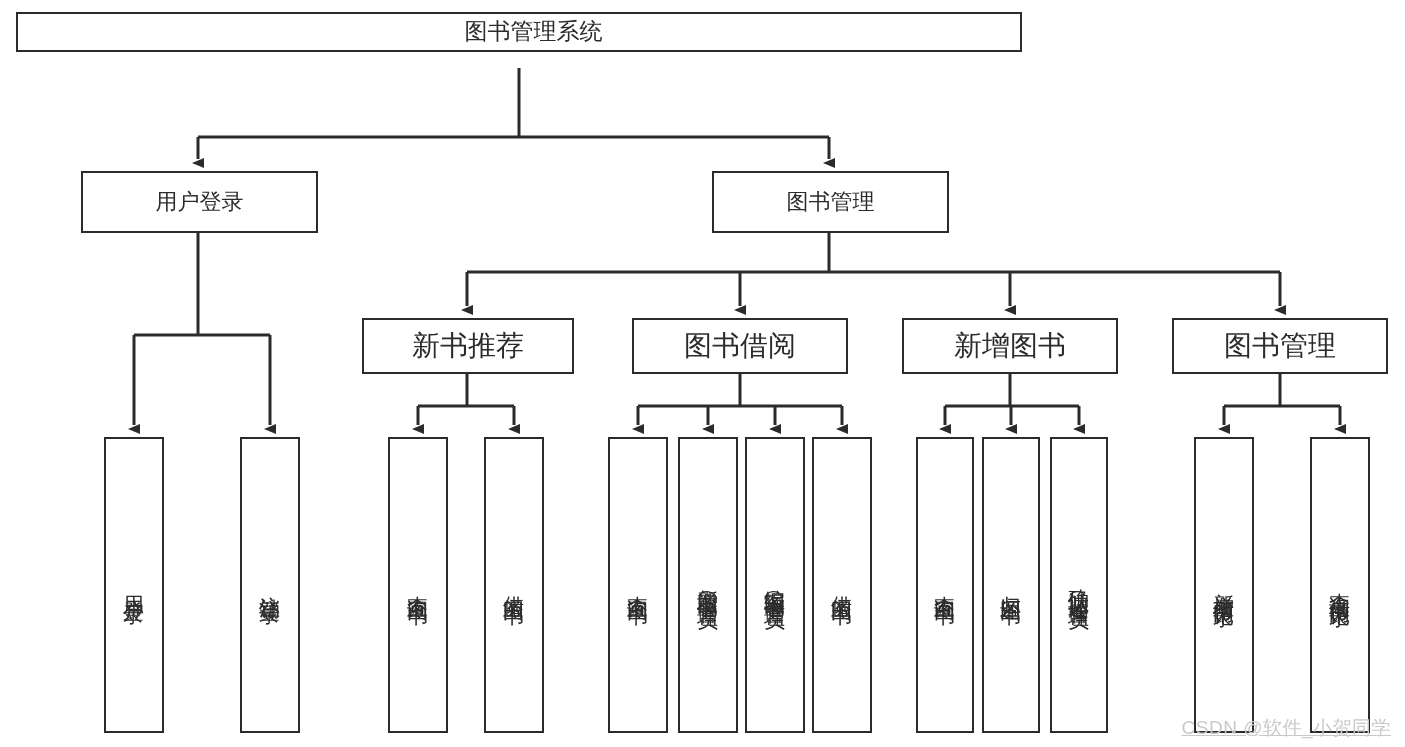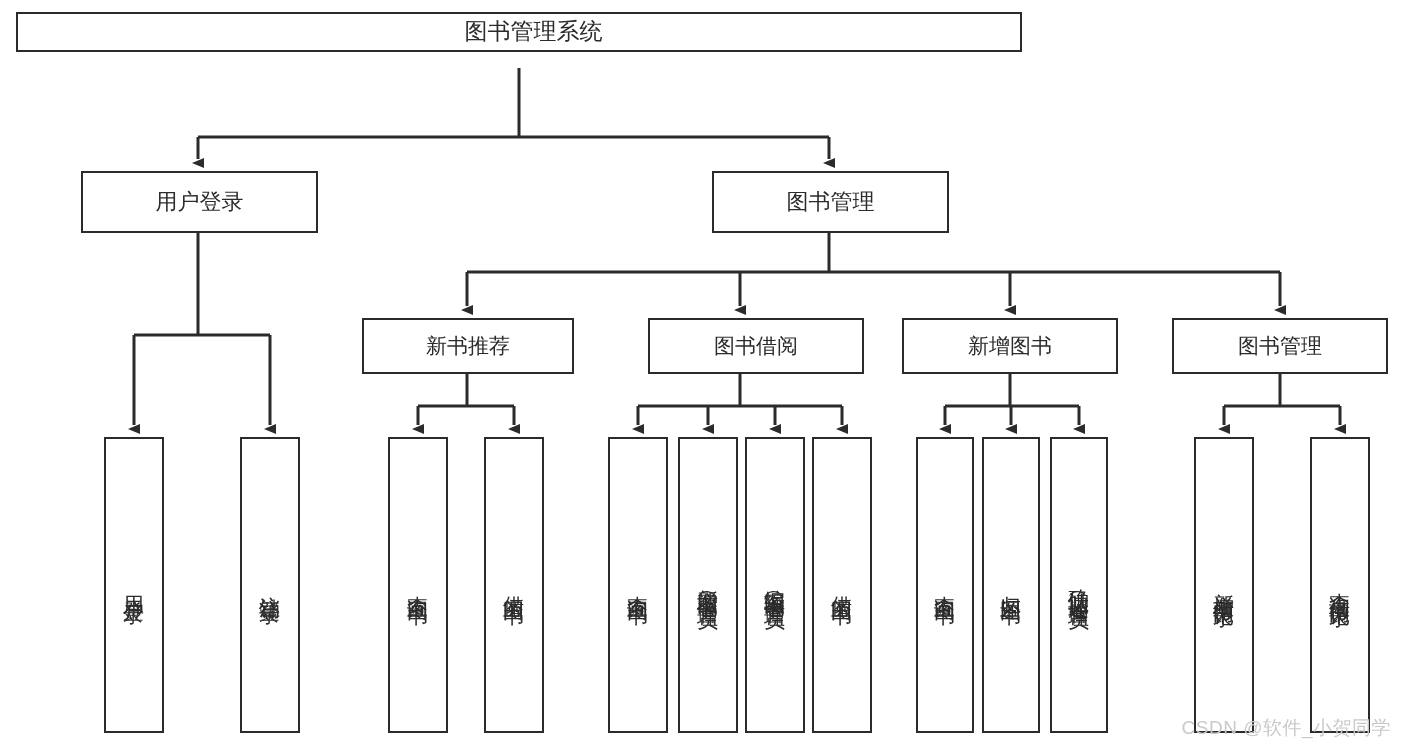--- a/index.html
+++ b/index.html
@@ -35,41 +35,42 @@
     z-index: 2;
   }
   .node-label {
     color: #2b2b2b;
     line-height: 1.18;
     text-align: center;
     white-space: pre;
   }
   .node.root .node-label { font-size: 23px; }
   .node.l1 .node-label  { font-size: 22px; }
-  .node.l2 .node-label  { font-size: 21px; }
+  .node.l2 .node-label  { font-size: 28px; }
   .node.leaf {
     align-items: center;
     justify-content: center;
   }
   .node.leaf .node-label {
     font-size: 21px;
     writing-mode: vertical-rl;
     text-orientation: upright;
     letter-spacing: 3px;
     line-height: 1;
   }
   #watermark {
     position: absolute;
     right: 14px;
     bottom: 6px;
     font-size: 19px;
     color: #c9c9c9;
     z-index: 5;
     white-space: nowrap;
     letter-spacing: 0.5px;
+    text-decoration: underline;
   }
 </style>
 </head>
 <body>
 
 <div id="canvas">
 
   <svg id="connectors" viewBox="0 0 1405 747" xmlns="http://www.w3.org/2000/svg">
     <defs>
       <marker id="arrow" markerWidth="10" markerHeight="12" refX="1" refY="6" orient="auto" markerUnits="userSpaceOnUse">
@@ -127,21 +128,21 @@
   <div class="node l1" style="left: 81px; top: 171px; width: 237px; height: 62px;">
     <span class="node-label">用户登录</span>
   </div>
   <div class="node l1" style="left: 712px; top: 171px; width: 237px; height: 62px;">
     <span class="node-label">图书管理</span>
   </div>
 
   <div class="node l2" style="left: 362px; top: 318px; width: 212px; height: 56px;">
     <span class="node-label">新书推荐</span>
   </div>
-  <div class="node l2" style="left: 648px; top: 318px; width: 216px; height: 56px; align-items: center;">
+  <div class="node l2" style="left: 632px; top: 318px; width: 216px; height: 56px; align-items: center;">
     <span class="node-label">图书借阅</span>
   </div>
   <div class="node l2" style="left: 902px; top: 318px; width: 216px; height: 56px;">
     <span class="node-label">新增图书</span>
   </div>
   <div class="node l2" style="left: 1172px; top: 318px; width: 216px; height: 56px;">
     <span class="node-label">图书管理</span>
   </div>
 
   <div class="node leaf" style="left: 104px; top: 437px; width: 60px; height: 296px;">

